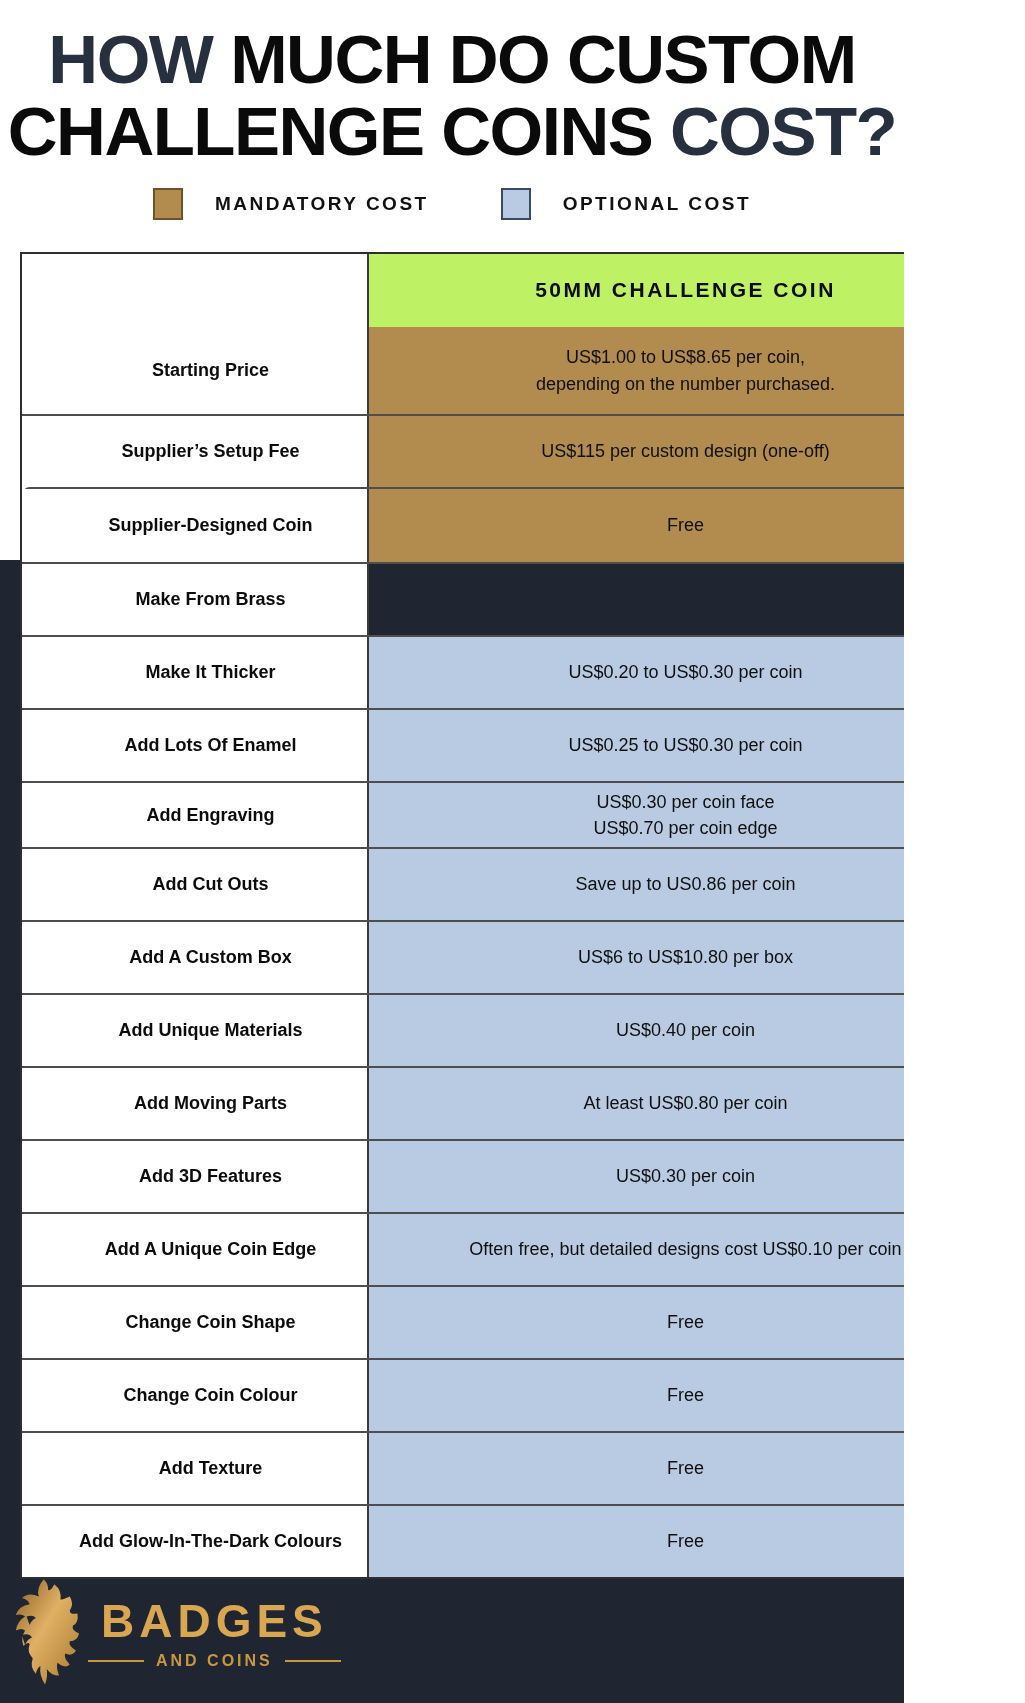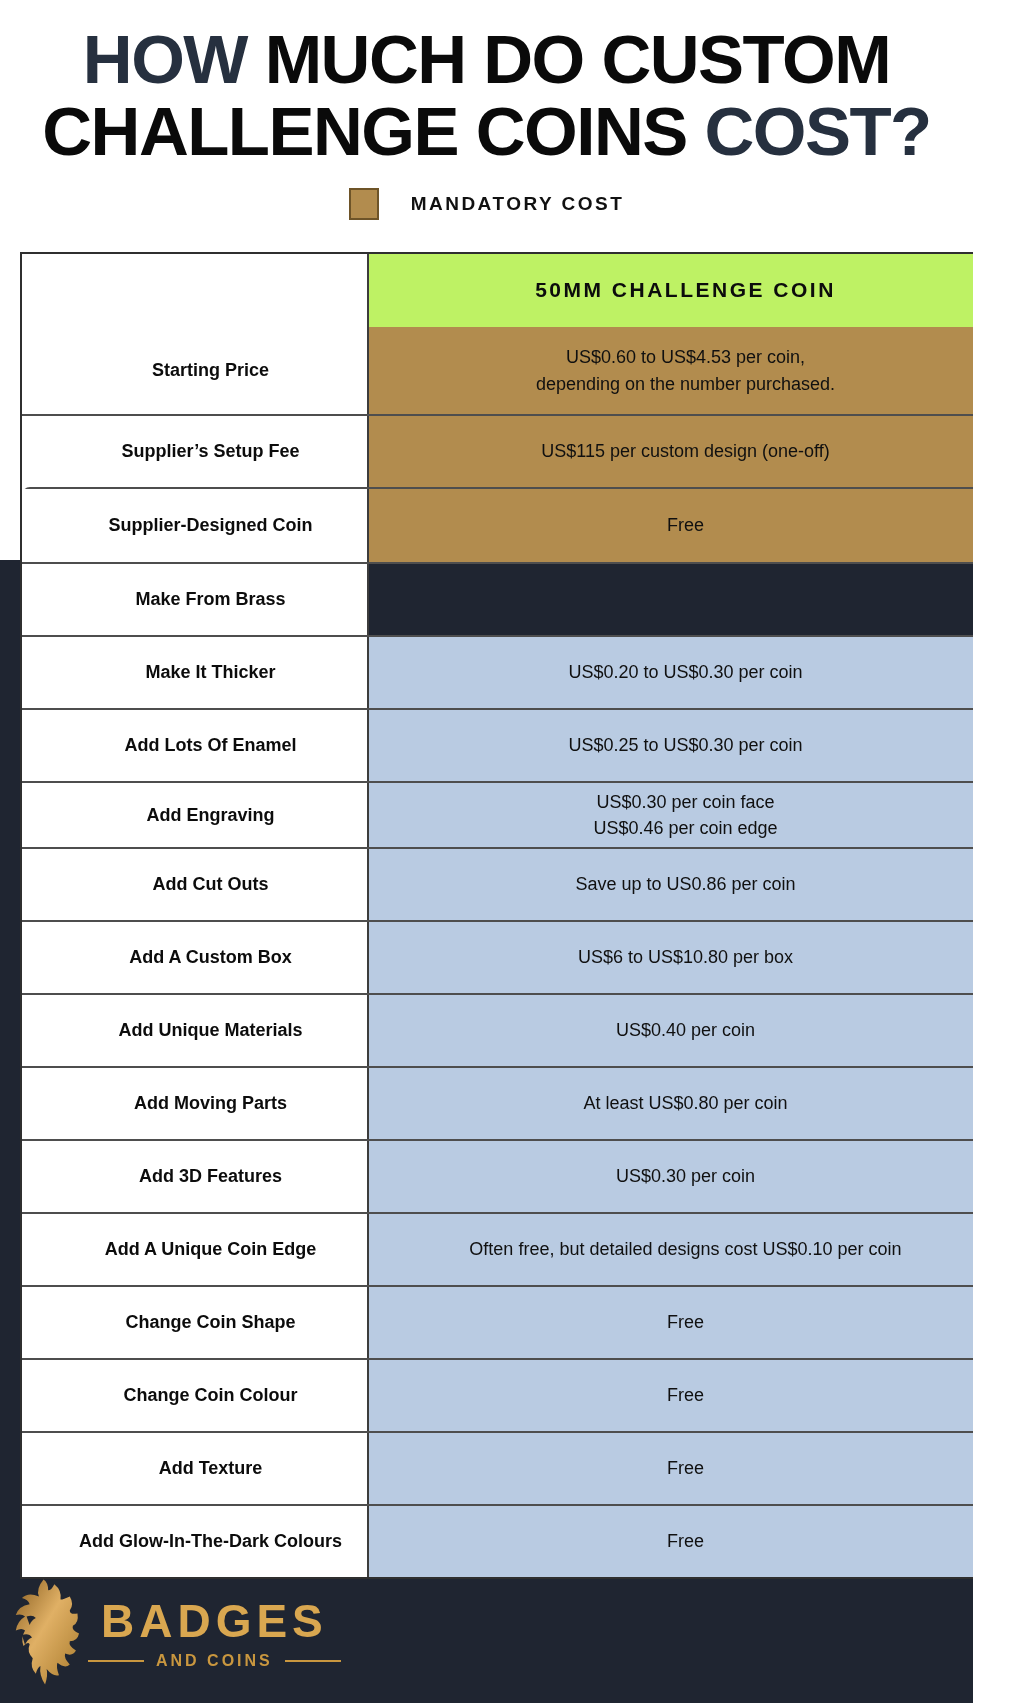--- a/index.html
+++ b/index.html
@@ -2,21 +2,21 @@
 <html><head>
 <meta charset="utf-8">
 <style>
   html,body{margin:0;padding:0;}
   body{
     width:1025px;height:1703px;
     font-family:"Liberation Sans", sans-serif;
     background:#ffffff;
     position:relative;
   }
-  .page{position:relative;width:973px;height:1703px;overflow:hidden;background:#ffffff;}
+  .page{position:relative;width:904px;height:1703px;overflow:hidden;background:#ffffff;}
   .dark-band{position:absolute;left:0;top:560px;width:1025px;height:1143px;background:#1f2531;}
   .content{position:relative;z-index:1;}
 
   
   .title{
     padding-top:24px;
     text-align:center;
     font-weight:bold;
     font-size:69px;
     line-height:1.04;
@@ -99,32 +99,36 @@
     <div class="title">
       <div><span class="accent">HOW </span><span>MUCH DO CUSTOM</span></div>
       <div><span>CHALLENGE COINS </span><span class="accent">COST?</span></div>
     </div>
 
     <div class="legend">
       <div class="legend-item">
         <span class="swatch mandatory"></span>
         <span class="legend-label">MANDATORY COST</span>
       </div>
+      <div class="legend-item">
+        <span class="swatch optional"></span>
+        <span class="legend-label">OPTIONAL COST</span>
+      </div>
     </div>
   </div>
 
   <div class="cost-table">
     <div class="row header-row">
       <div class="cell label-cell"></div>
       <div class="cell value-cell">50MM CHALLENGE COIN</div>
     </div>
     <div>
         <div class="row tall">
           <div class="cell label-cell">Starting Price</div>
-          <div class="cell value-cell mandatory">US$0.60 to US$4.53 per coin,
+          <div class="cell value-cell mandatory">US$1.00 to US$8.65 per coin,
 depending on the number purchased.</div>
         </div>
         <div class="row">
           <div class="cell label-cell">Supplier’s Setup Fee</div>
           <div class="cell value-cell mandatory">US$115 per custom design (one-off)</div>
         </div>
         <div class="row h75">
           <div class="cell label-cell">Supplier-Designed Coin</div>
           <div class="cell value-cell mandatory">Free</div>
         </div>
@@ -135,21 +139,21 @@
           <div class="cell label-cell">Make It Thicker</div>
           <div class="cell value-cell optional">US$0.20 to US$0.30 per coin</div>
         </div>
         <div class="row">
           <div class="cell label-cell">Add Lots Of Enamel</div>
           <div class="cell value-cell optional">US$0.25 to US$0.30 per coin</div>
         </div>
         <div class="row short">
           <div class="cell label-cell">Add Engraving</div>
           <div class="cell value-cell optional">US$0.30 per coin face
-US$0.46 per coin edge</div>
+US$0.70 per coin edge</div>
         </div>
         <div class="row">
           <div class="cell label-cell">Add Cut Outs</div>
           <div class="cell value-cell optional">Save up to US0.86 per coin</div>
         </div>
         <div class="row">
           <div class="cell label-cell">Add A Custom Box</div>
           <div class="cell value-cell optional">US$6 to US$10.80 per box</div>
         </div>
         <div class="row">

